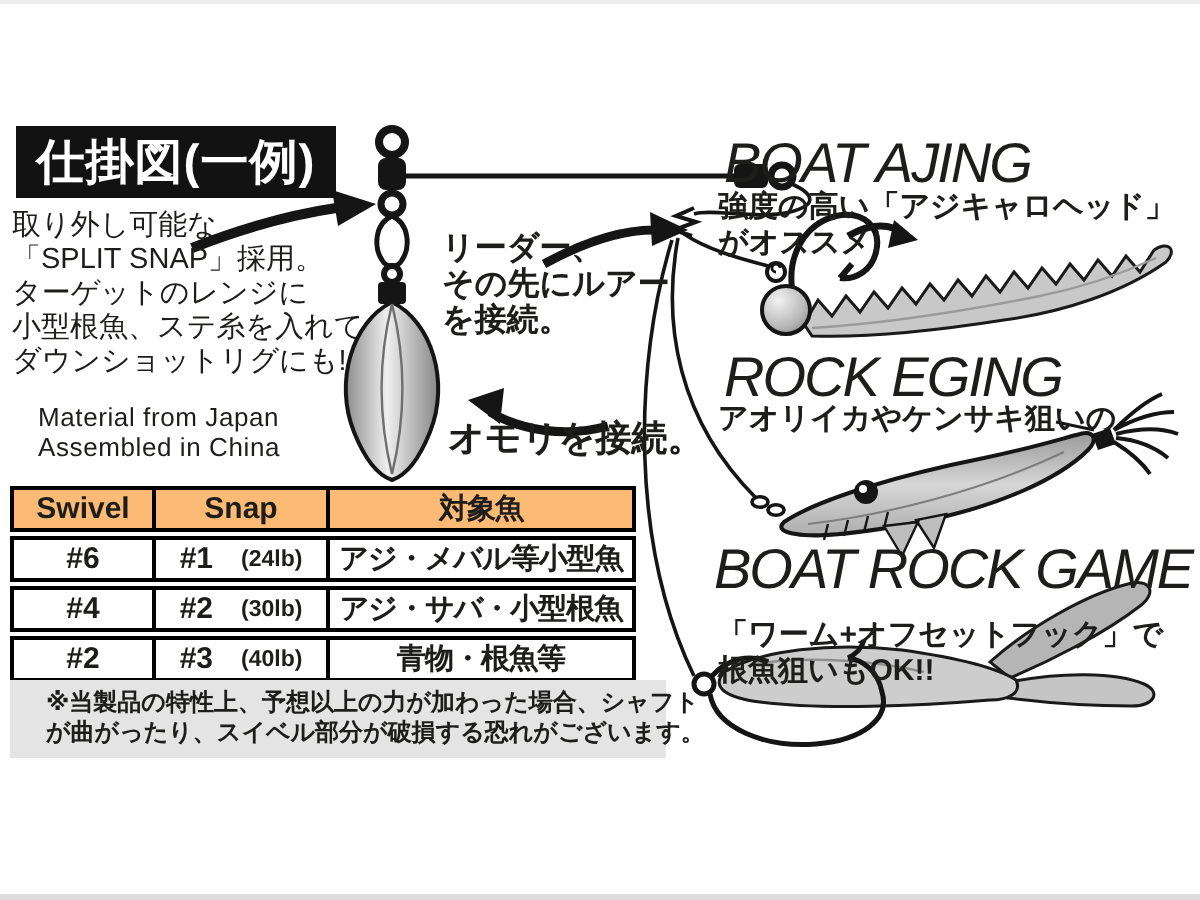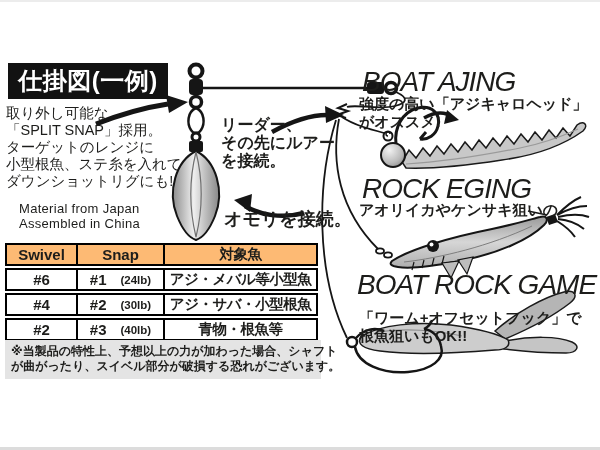--- a/index.html
+++ b/index.html
@@ -50,21 +50,21 @@
   }
   .t-cell:last-child{border-right:none;}
   .c-swivel{width:69px;}
   .c-snap{width:85px;}
   .c-fish{flex:1;font-size:14.5px;letter-spacing:-0.5px;}
   .lb{font-size:11.5px;margin-left:14px;font-weight:700;}
 
   
   #note-box{
     left:5px;top:340px;width:305px;background:#e4e4e4;
-    padding:4px 5px 5px 6px;font-size:12px;line-height:15px;font-weight:600;white-space:nowrap;
+    padding:4px 5px 5px 18px;font-size:12px;line-height:15px;font-weight:600;white-space:nowrap;
   }
 
   #art{left:0;top:0;pointer-events:none;}
 </style>
 </head>
 <body>
 
 <div id="canvas">
 
   <div id="edge-top" class="edge"></div>

